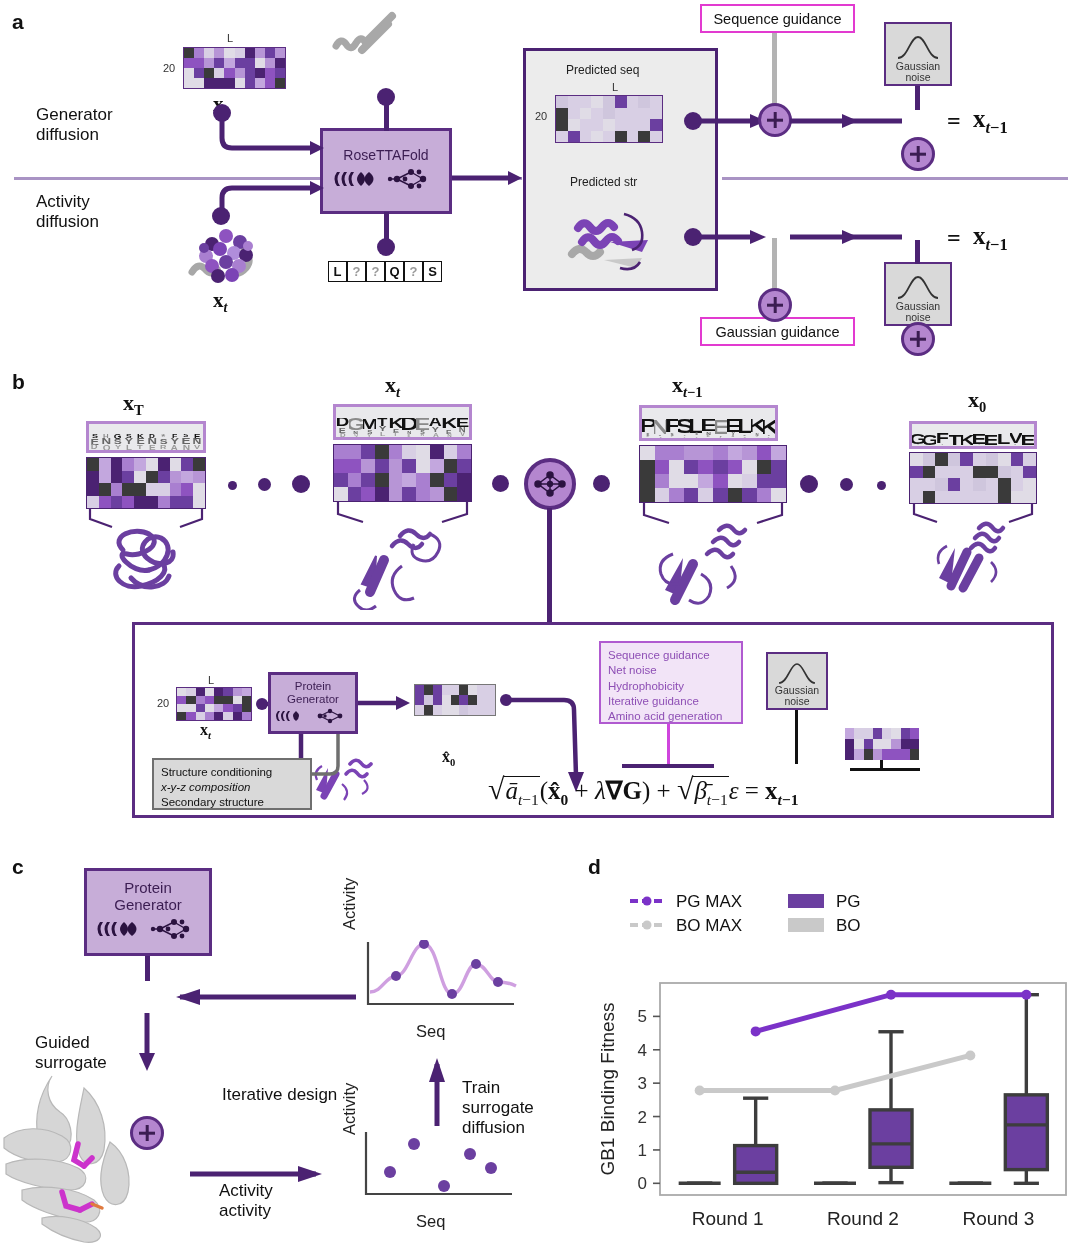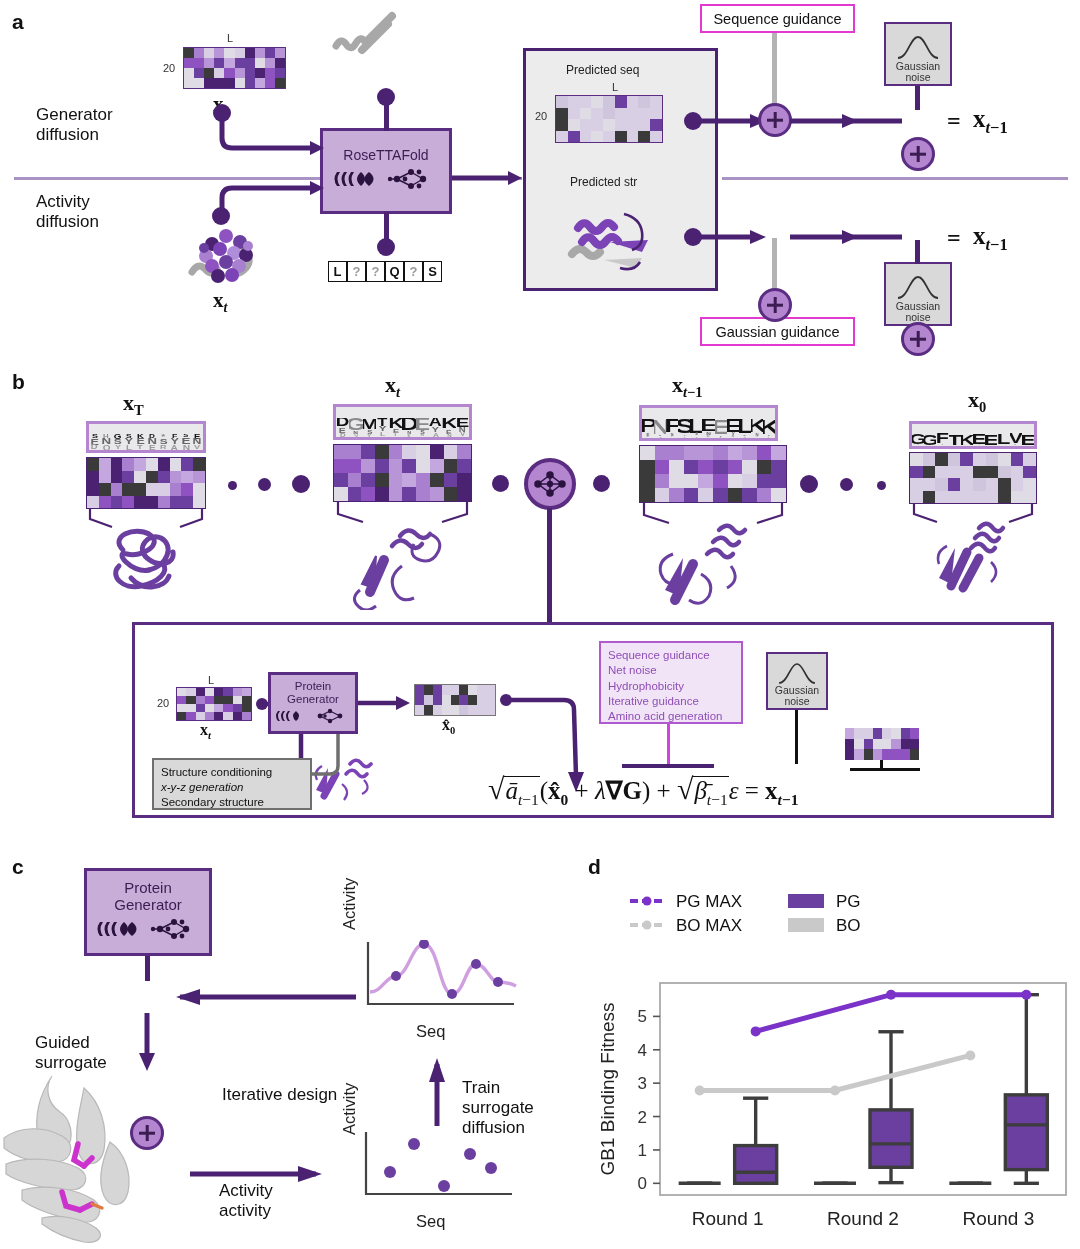--- a/index.html
+++ b/index.html
@@ -879,21 +879,21 @@
   <path d="M26,22 L14,44" stroke="#7b43b5" stroke-width="7" fill="none" stroke-linecap="round"></path>
   <g stroke="#7b43b5" stroke-width="2.2" fill="none">
     <path d="M12,14 q-9,5 -5,14"></path>
     <path d="M32,32 q9,7 2,16"></path>
     <path d="M54,28 q8,9 -2,14"></path>
   </g>
 </svg>
 
 <div class="abs grey-box" style="left:152px;top:758px;width:160px;height:52px;padding:5px 7px;font-size:11.5px;line-height:1.32;color:#111;">
   <div>Structure conditioning</div>
-  <div style="font-style:italic;">x-y-z generation</div>
+  <div style="font-style:italic;">x-y-z composition</div>
   <div>Secondary structure</div>
 </div>
 <svg class="abs" style="left:310px;top:734px;" width="34" height="42">
   <path d="M2,40 L20,40 q8,0 8,-8 L28,0" stroke="#6f6f6f" stroke-width="3.5" fill="none"></path>
 </svg>
 
 <div class="abs hm" id="hmHat" style="left:414px;top:684px;width:82px;height:32px;grid-template-columns:repeat(9,1fr);grid-template-rows:repeat(3,1fr);border:1.3px solid #777;">
     <div style="background: rgb(107, 63, 160);"></div>
     <div style="background: rgb(58, 58, 58);"></div>
     <div style="background: rgb(107, 63, 160);"></div>
@@ -915,21 +915,21 @@
     <div style="background: rgb(216, 207, 228);"></div>
     <div style="background: rgb(58, 58, 58);"></div>
     <div style="background: rgb(216, 207, 228);"></div>
     <div style="background: rgb(224, 220, 230);"></div>
     <div style="background: rgb(224, 220, 230);"></div>
     <div style="background: rgb(207, 198, 221);"></div>
     <div style="background: rgb(216, 207, 228);"></div>
     <div style="background: rgb(216, 207, 228);"></div>
     <div style="background: rgb(216, 207, 228);"></div>
   </div>
-<div class="abs mvar" style="left:442px;top:716px;font-size:16px;">x̂<sub>0</sub></div>
+<div class="abs mvar" style="left:442px;top:748px;font-size:16px;">x̂<sub>0</sub></div>
 <div class="abs dot" style="left:500px;top:694px;width:12px;height:12px;"></div>
 
 <svg class="abs" style="left:508px;top:692px;" width="88" height="110">
   <path d="M2,8 L56,8 q10,0 10,10 L68,84" stroke="#4b2272" stroke-width="4.5" fill="none"></path>
   <path d="M60,80 L68,100 L76,80 z" fill="#4b2272"></path>
 </svg>
 
 <div class="abs lilac-box" style="left:599px;top:641px;width:144px;height:83px;">
   <div>Sequence guidance</div>
   <div>Net noise</div>

